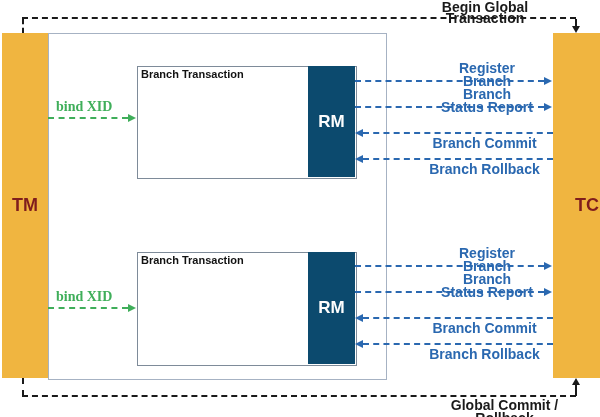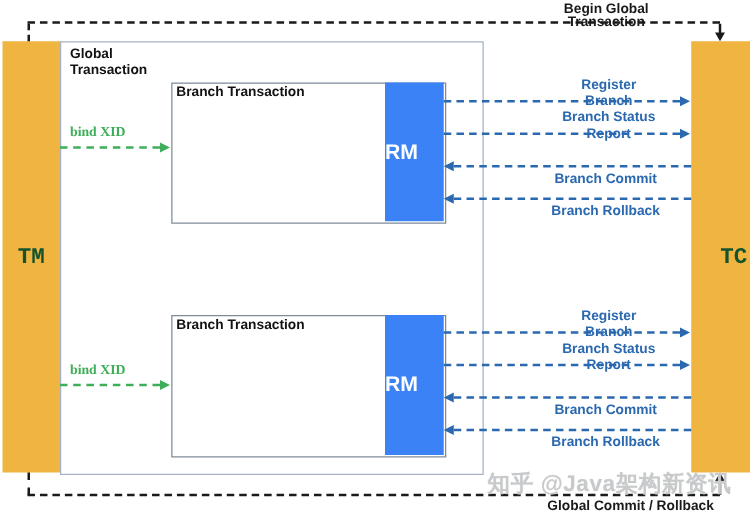--- a/index.html
+++ b/index.html
@@ -2,33 +2,33 @@
 <html><head>
 <meta charset="utf-8">
 <style>
   html,body{margin:0;padding:0;background:#fff;}
   .stage{
     position:relative;width:600px;height:417px;background:#ffffff;
     font-family:"Liberation Sans", sans-serif;overflow:hidden;
   }
   
   .bar{
-    position:absolute;background:#F0B540;color:#14532d;font-weight:bold;
-    font-size:18px;display:flex;align-items:center;justify-content:center;z-index:2;font-family:Liberation Mono, monospace;
+    position:absolute;background:#F0B540;color:#7f1d1d;font-weight:bold;
+    font-size:18px;display:flex;align-items:center;justify-content:center;z-index:2;
   }
   
   .global-box{position:absolute;border:1.5px solid #A6B2C3;z-index:1;}
   .branch-box{position:absolute;border:1.5px solid #7E8B99;background:#fff;z-index:2;}
   .rm-block{
-    position:absolute;background:#3b82f6;color:#fdfdfd;font-weight:bold;font-size:17px;
-    display:flex;align-items:center;z-index:3;
+    position:absolute;background:#0c4a6e;color:#fdfdfd;font-weight:bold;font-size:17px;
+    display:flex;align-items:center;justify-content:center;z-index:3;
   }
   
   .box-title{position:absolute;font-weight:bold;font-size:11px;line-height:13px;color:#121212;z-index:5;}
-  .lbl{position:absolute;font-weight:bold;font-size:11px;line-height:13px;z-index:5;}
+  .lbl{position:absolute;font-weight:bold;font-size:14px;line-height:13px;z-index:5;}
   .lbl-blue{color:#2A68B0;text-align:center;}
   .lbl-blue-r{color:#2A68B0;text-align:center;}
   .lbl-green{color:#3FAE5A;font-family:Liberation Serif, serif;}
   .lbl-black{color:#1A1A1A;text-align:center;}
   
   .dash-h{position:absolute;height:0;border-top:2px dashed;z-index:4;}
   .dash-v{position:absolute;width:0;border-left:2px dashed;z-index:4;}
   .c-blue{border-color:#2A68B0;}
   .c-green{border-color:#3FAE5A;}
   .c-black{border-color:#1A1A1A;}
@@ -49,21 +49,20 @@
     position:absolute;color:#c7c9cb;font-weight:bold;font-size:18px;letter-spacing:.5px;
     white-space:nowrap;z-index:10;text-shadow:0 0 1px #e9e9e9;
   }
 </style>
 </head>
 <body>
 
 <div class="stage">
 
   <div class="global-box" style="left:48px;top:33px;width:337px;height:345px;"></div>
-  <div class="box-title" style="left:56px;top:37px;width:88px;">Global Transaction</div>
 
   <div class="bar" style="left:2px;top:33px;width:46px;height:345px;">
     <span>TM</span>
   </div>
 
   <div class="bar" style="left:553px;top:33px;width:68px;height:345px;">
     <span>TC</span>
   </div>
 
   <div class="branch-box" style="left:137px;top:66px;width:218px;height:111px;"></div>
@@ -123,15 +122,14 @@
   <div class="dash-v c-black" style="left:575px;top:19px;height:8px;"></div>
   <div class="ah ah-d ah-black" style="left:572px;top:26px;"></div>
   <div class="lbl lbl-black" style="left:433px;top:2px;width:104px;line-height:11px;">Begin Global Transaction</div>
 
   <div class="dash-v c-black" style="left:22px;top:378px;height:18px;"></div>
   <div class="dash-h c-black" style="left:22px;top:395px;width:554px;"></div>
   <div class="dash-v c-black" style="left:575px;top:384px;height:12px;"></div>
   <div class="ah ah-u ah-black" style="left:572px;top:378px;"></div>
   <div class="lbl lbl-black" style="left:432px;top:399px;width:145px;">Global Commit / Rollback</div>
 
-  <div class="watermark" style="left:390px;top:375px;">知乎 @Java架构新资讯</div>
 
 </div>
 
 </body></html>

